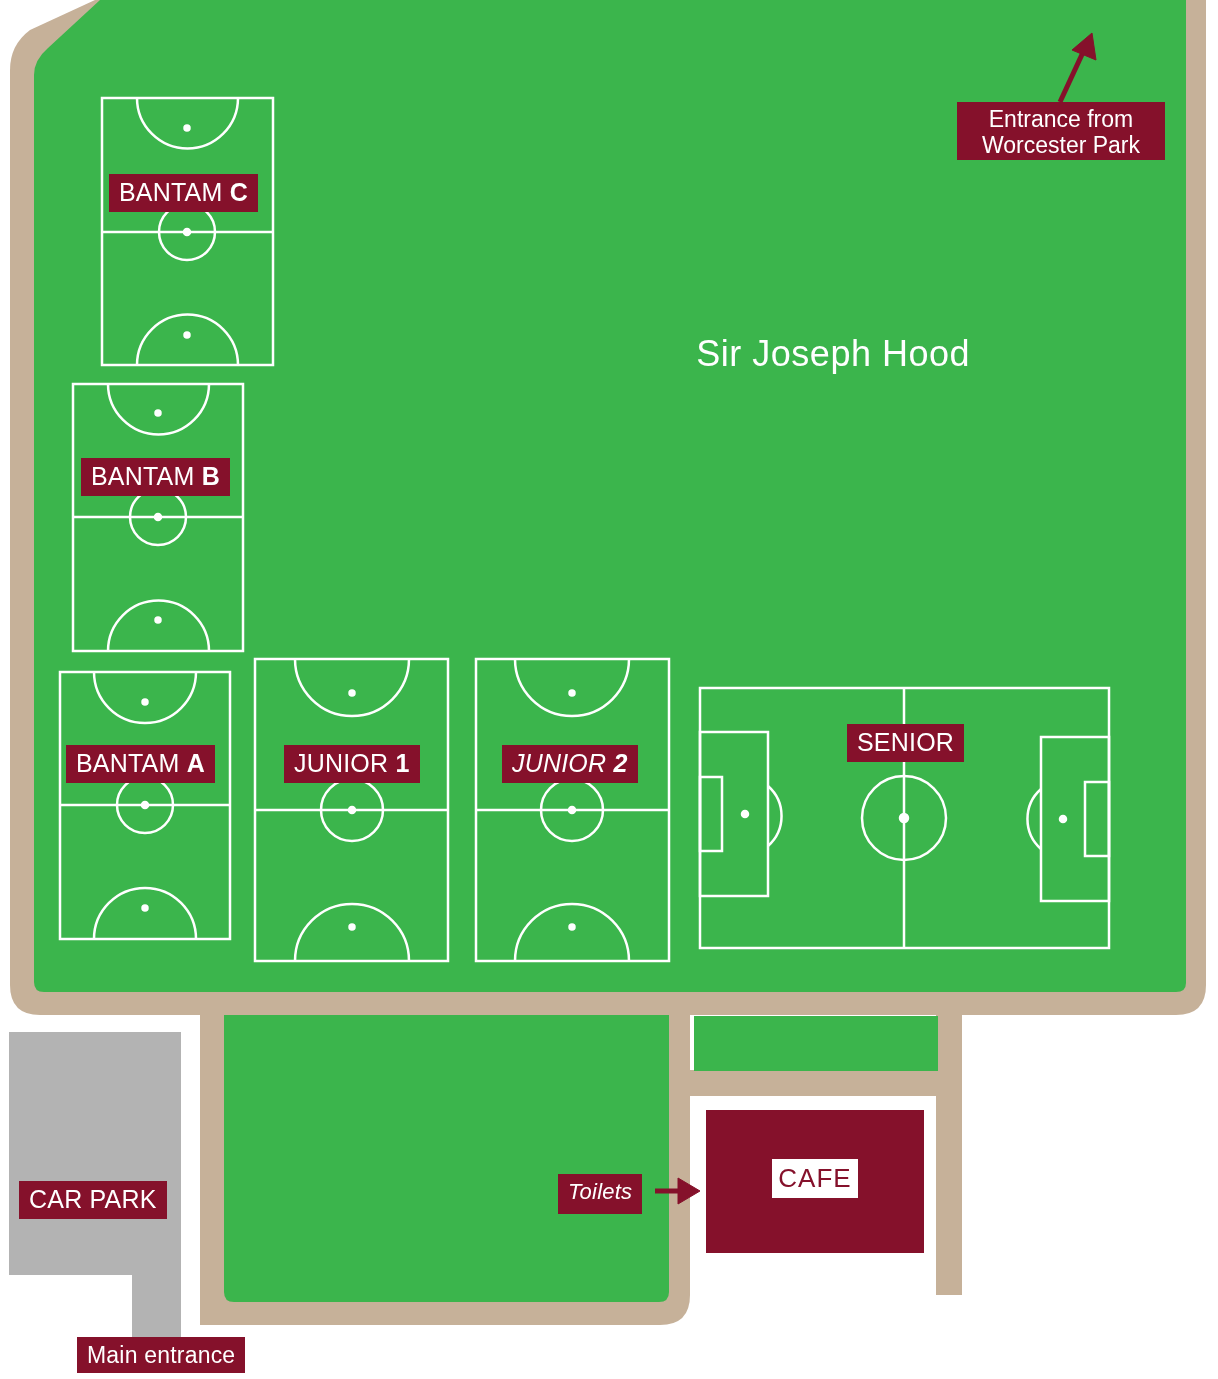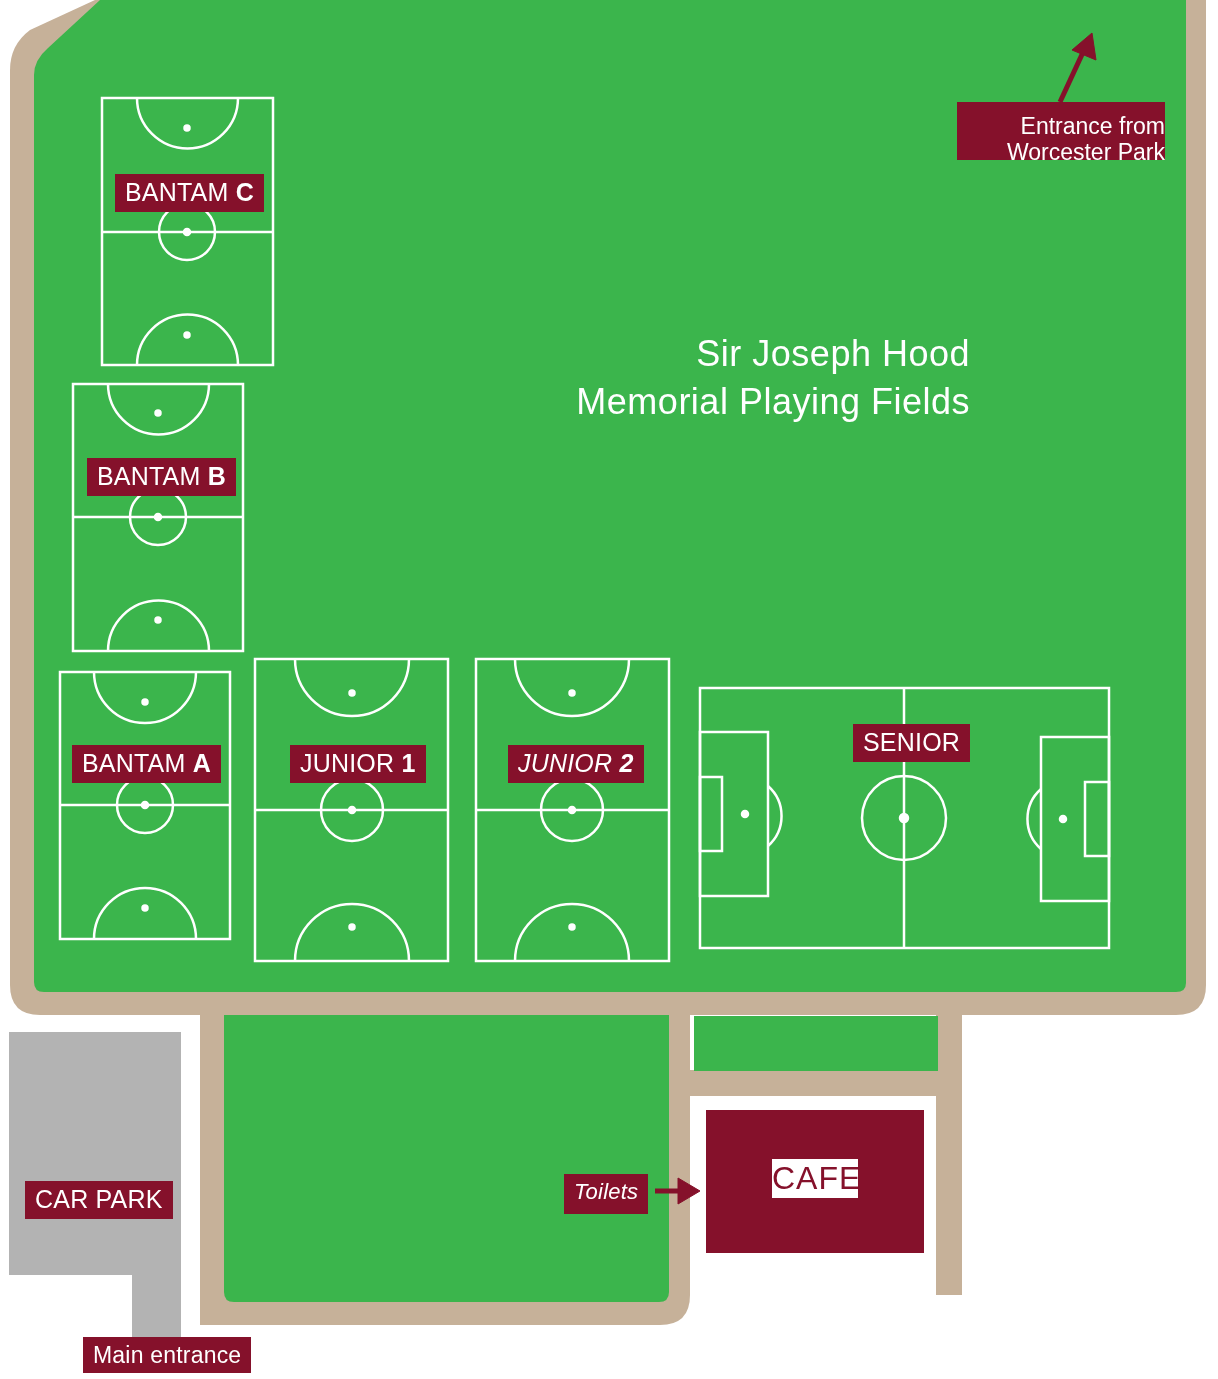--- a/index.html
+++ b/index.html
@@ -1,23 +1,23 @@
 <!DOCTYPE html>
 <html><head>
 <meta charset="utf-8">
 <style>
   html,body{margin:0;padding:0;background:#ffffff;}
   body{width:1218px;height:1379px;position:relative;overflow:hidden;font-family:"Liberation Sans","DejaVu Sans",sans-serif;}
   svg.map{position:absolute;left:0;top:0;}
-  .label{position:absolute;background:#85112b;color:#ffffff;font-size:25px;line-height:36px;height:38px;padding:0 10px;white-space:nowrap;letter-spacing:0.2px;margin-left:6px;}
+  .label{position:absolute;background:#85112b;color:#ffffff;font-size:25px;line-height:36px;height:38px;padding:0 10px;white-space:nowrap;letter-spacing:0.2px;}
   .label b{font-weight:bold;}
   .title{position:absolute;left:470px;top:330px;width:500px;text-align:right;color:#fff;font-size:36px;line-height:48px;letter-spacing:0.5px;}
-  .entr{position:absolute;left:957px;top:102px;width:208px;height:58px;background:#85112b;color:#fff;font-size:23px;line-height:26px;text-align:right;padding-top:11px;box-sizing:border-box;}
+  .entr{position:absolute;left:957px;top:102px;width:208px;height:58px;background:#85112b;color:#fff;font-size:23px;line-height:26px;text-align:center;padding-top:4px;box-sizing:border-box;}
   .cafe-box{position:absolute;left:706px;top:1110px;width:218px;height:143px;background:#85112b;}
-  .cafe-label{position:absolute;left:772px;top:1159px;width:86px;height:39px;background:#fff;color:#85112b;font-size:32px;line-height:39px;text-align:center;letter-spacing:1px;}
+  .cafe-label{position:absolute;left:772px;top:1159px;width:86px;height:39px;background:#fff;color:#85112b;font-size:26px;line-height:39px;text-align:center;letter-spacing:1px;}
 </style>
 </head>
 <body>
 
 <svg class="map" width="1218" height="1379" viewBox="0 0 1218 1379">
 
   <path d="M95 0 L1206 0 L1206 985 Q1206 1015 1176 1015 L40 1015 Q10 1015 10 985 L10 70 Q10 45 30 30 Z" fill="#c6b199"></path>
   <path d="M100 0 L1186 0 L1186 983 Q1186 992 1176 992 L44 992 Q34 992 34 982 L34 75 Q34 60 48 48 Z" fill="#3bb54c"></path>
 
   <path d="M200 1012 L690 1012 L690 1295 Q690 1325 660 1325 L200 1325 Z" fill="#c6b199"></path>
@@ -105,21 +105,20 @@
   </g>
 
   <g stroke="#85112b" stroke-width="5" fill="#85112b">
     <line x1="655" y1="1191" x2="686" y2="1191"></line>
     <polygon points="700,1191 678,1178 678,1204" stroke-width="1"></polygon>
   </g>
 </svg>
 
 <div class="title">
   <div>Sir Joseph Hood</div>
-  <div>Memorial Playing Fields</div>
 </div>
 
 <div class="entr">
   <div>Entrance from</div>
   <div>Worcester Park</div>
 </div>
 
 <div class="label" style="left:109px;top:174px;"><span>BANTAM</span> <b>C</b></div>
 <div class="label" style="left:81px;top:458px;"><span>BANTAM</span> <b>B</b></div>
 <div class="label" style="left:66px;top:745px;"><span>BANTAM</span> <b>A</b></div>

